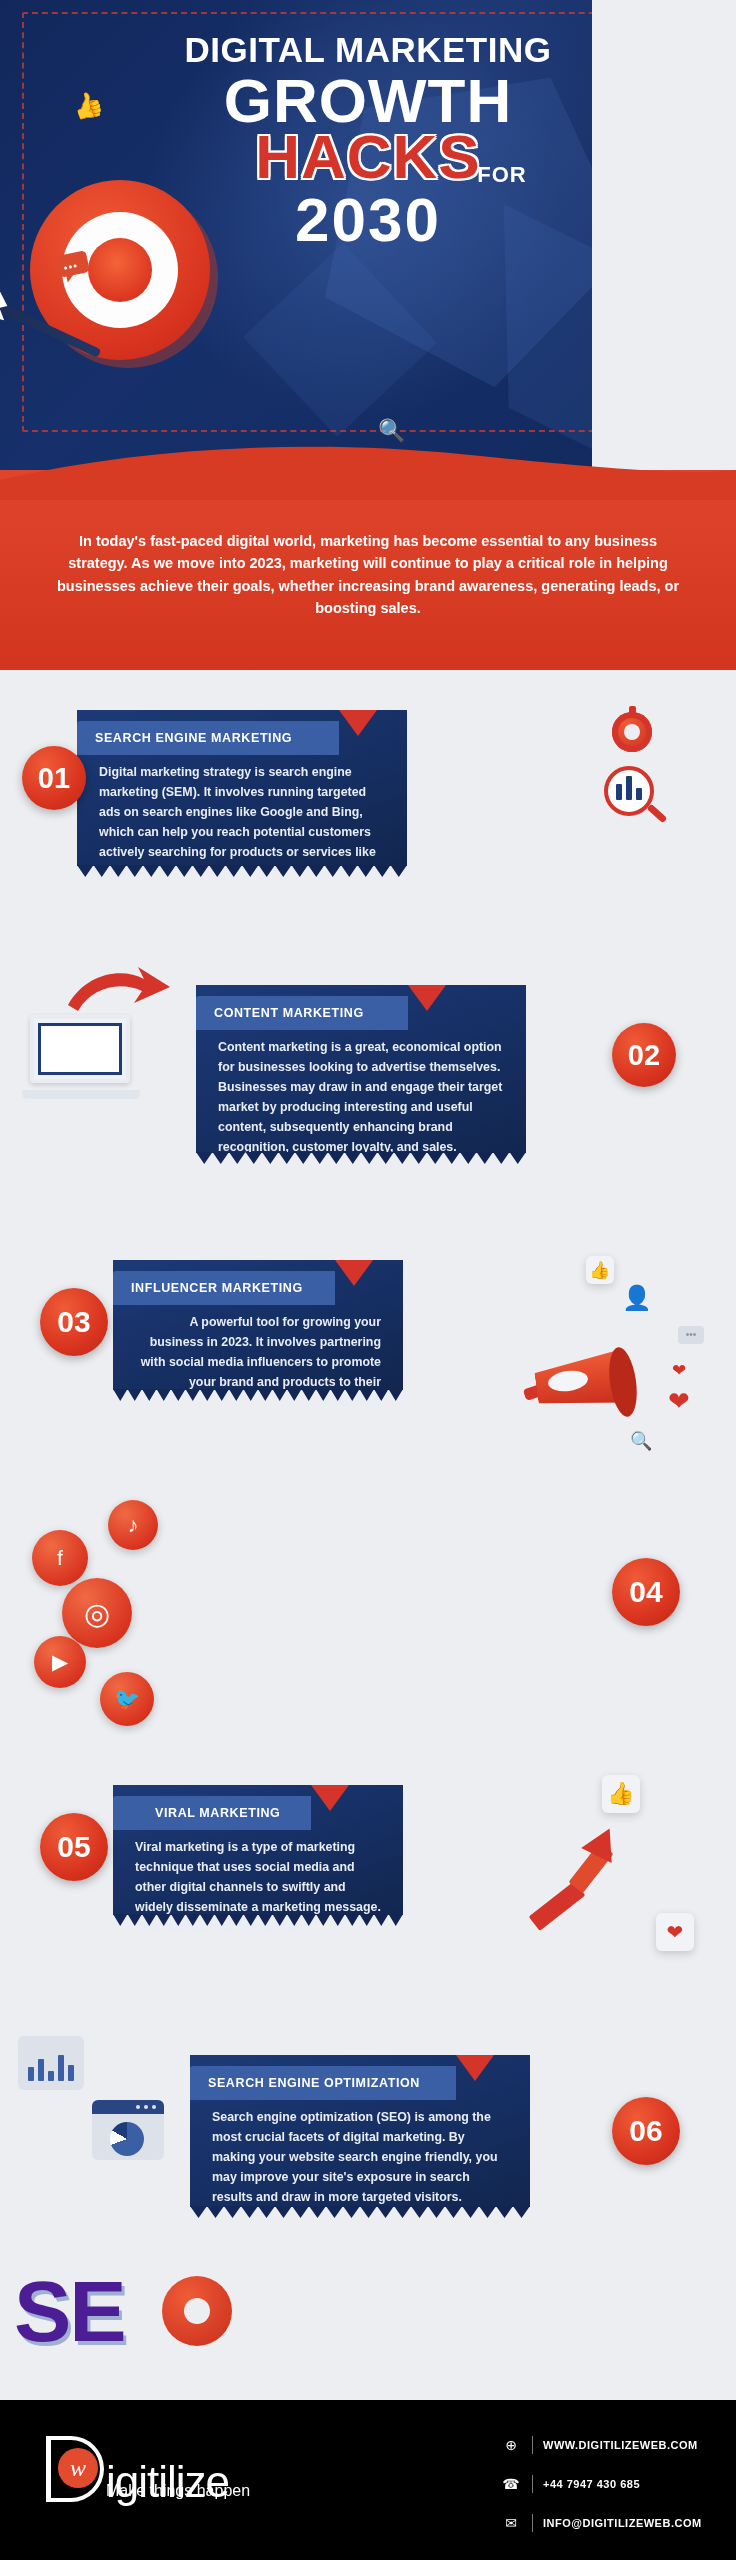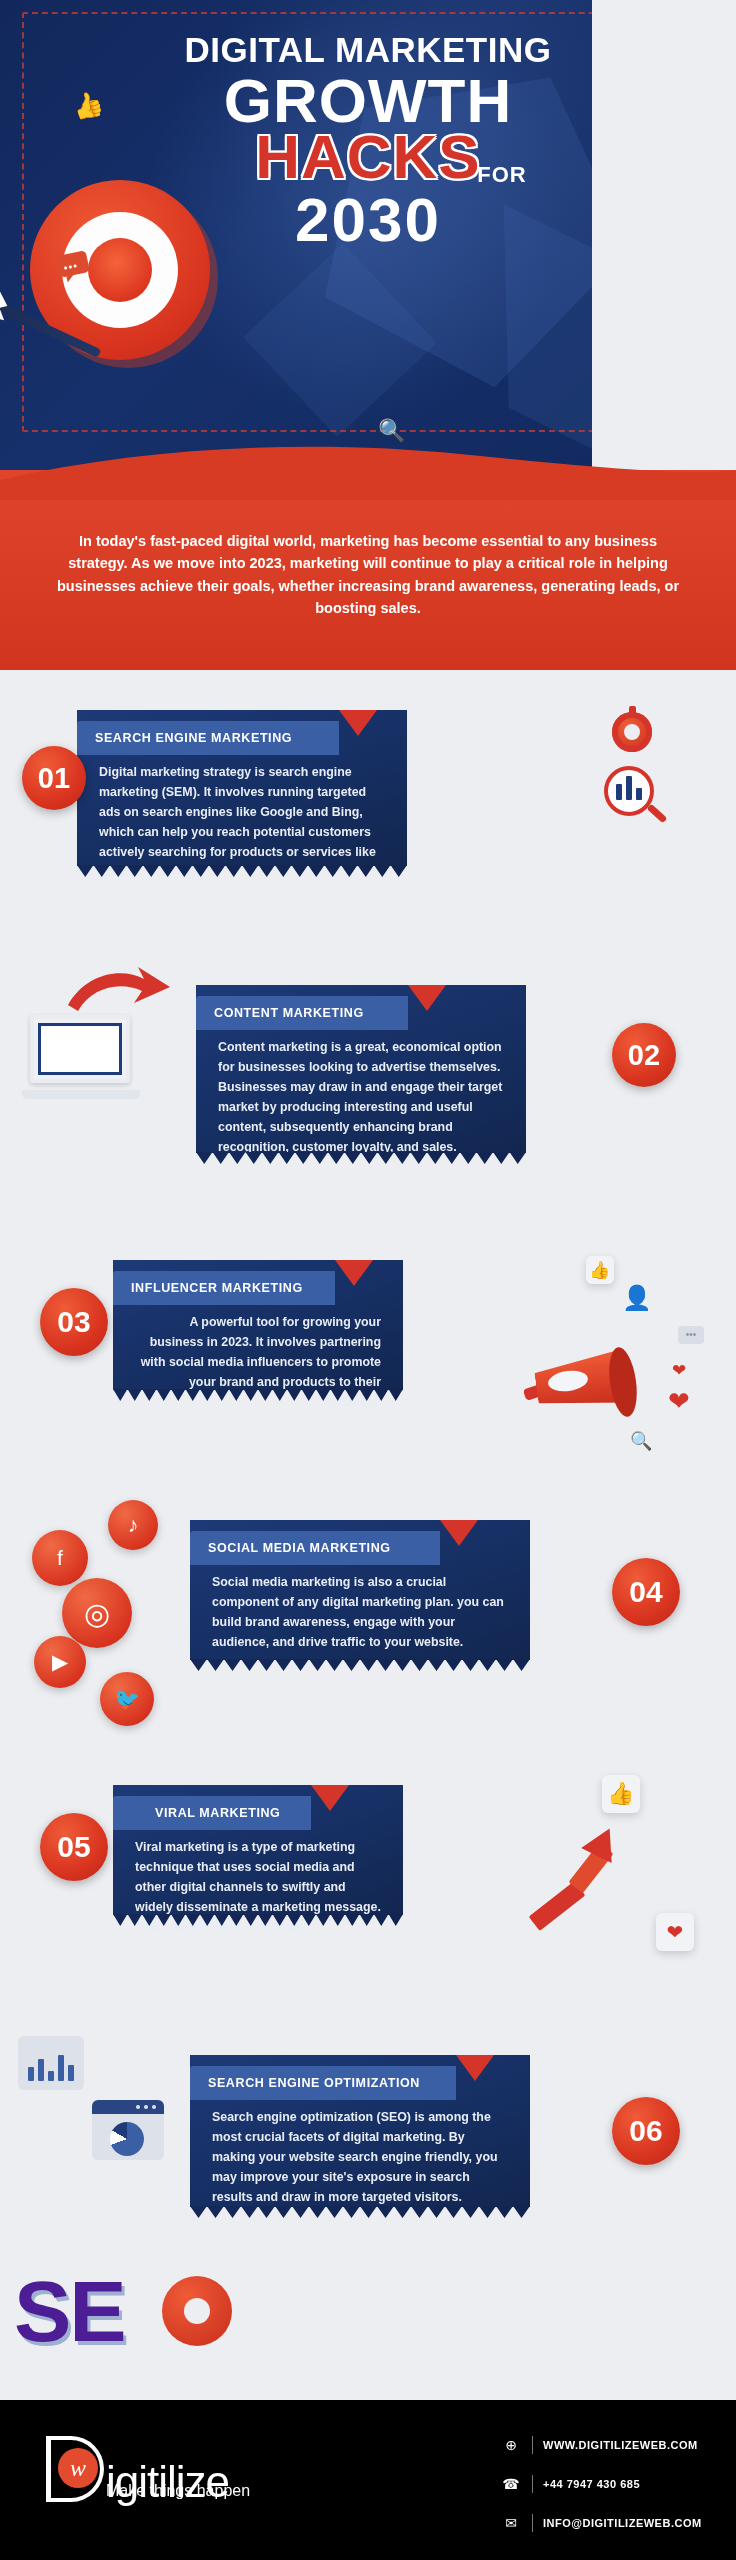--- a/index.html
+++ b/index.html
@@ -369,27 +369,20 @@
     <span style="color:#3a5fa4;font-size:17px;">👍</span>
   </div>
   <div class="art" style="left:622px;top:44px;color:#c6ccd8;font-size:24px;">👤</div>
   <div class="art" style="left:678px;top:86px;width:26px;height:18px;background:#d9dde6;border-radius:4px;color:#8b93a3;font-size:10px;text-align:center;line-height:18px;">•••</div>
   <div class="art" style="left:672px;top:120px;color:#d4342a;font-size:17px;">❤</div>
   <div class="art" style="left:668px;top:146px;color:#d4342a;font-size:26px;">❤</div>
   <div class="art" style="left:630px;top:190px;color:#7b8396;font-size:18px;">🔍</div>
 </div>
 
 <div class="sec" style="top:1500px;left:0;height:210px;">
-  <div class="card" style="left:190px;top:20px;width:340px;height:140px;">
-    <div class="card-head" style="width:250px;">
-      <span>SOCIAL MEDIA MARKETING</span>
-    </div>
-    <div class="head-notch" style="left:250px;"></div>
-    <div class="card-body">Social media marketing is also a crucial component of any digital marketing plan.  you can build brand awareness, engage with your audience, and drive traffic to your website.</div>
-  </div>
   <div class="num" style="left:612px;top:58px;width:68px;height:68px;font-size:30px;">04</div>
 
   <div class="social" style="left:108px;top:0px;width:50px;height:50px;">♪</div>
   <div class="social" style="left:32px;top:30px;width:56px;height:56px;">f</div>
   <div class="social" style="left:62px;top:78px;width:70px;height:70px;font-size:30px;">◎</div>
   <div class="social" style="left:34px;top:136px;width:52px;height:52px;">▶</div>
   <div class="social" style="left:100px;top:172px;width:54px;height:54px;">🐦</div>
 </div>
 
 <div class="sec" style="top:1765px;left:0;height:210px;">

